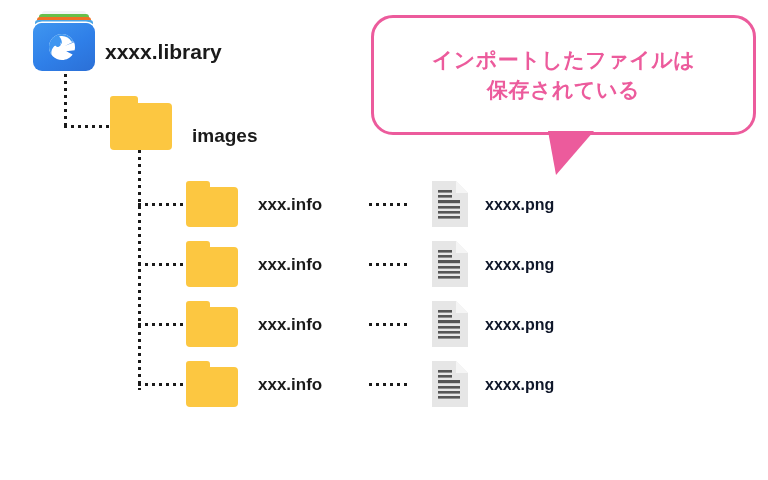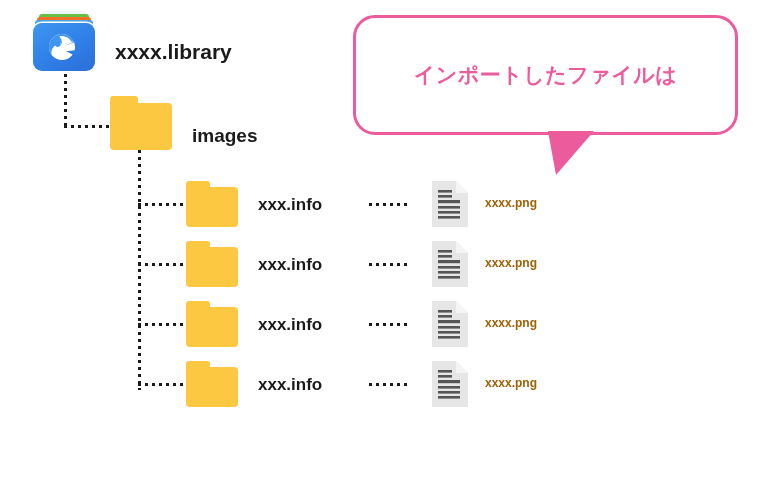--- a/index.html
+++ b/index.html
@@ -79,28 +79,28 @@
   .folder-info .f-body { top: 6px; width: 52px; height: 40px; }
 
   
   .label {
     position: absolute;
     color: #1a1a1a;
     font-weight: bold;
     white-space: nowrap;
     line-height: 1;
   }
-  #label-library { left: 105px; top: 41px; font-size: 21px; margin-left: 10px; }
+  #label-library { left: 105px; top: 41px; font-size: 21px; }
   #label-images  { left: 192px; top: 126px; font-size: 19px; }
   .label-info    { font-size: 17px; }
   .label-png {
     position: absolute;
-    color: #a16207;
+    color: #0f172a;
     font-weight: bold;
-    font-size: 12px;
+    font-size: 16px;
     white-space: nowrap;
     line-height: 1;
   }
 
   
   .dot-v {
     position: absolute;
     width: 3px;
     background-image: linear-gradient(to bottom, #1a1a1a 0 3px, transparent 3px 7px);
     background-size: 3px 7px;
@@ -113,21 +113,21 @@
     background-size: 7px 3px;
     background-repeat: repeat-x;
   }
 
   
   .doc-icon { position: absolute; width: 36px; height: 46px; }
 
   
   #callout {
     position: absolute;
-    left: 353px;
+    left: 371px;
     top: 15px;
     width: 385px;
     height: 120px;
     border: 3px solid #ec5b9c;
     border-radius: 22px;
     background: #ffffff;
     box-sizing: border-box;
     display: flex;
     flex-direction: column;
     align-items: center;
@@ -252,18 +252,19 @@
     <rect x="6" y="14" width="14" height="2.6" fill="#555"></rect>
     <rect x="6" y="19" width="22" height="3.2" fill="#555"></rect>
     <rect x="6" y="25" width="22" height="2.6" fill="#555"></rect>
     <rect x="6" y="30" width="22" height="2.6" fill="#555"></rect>
     <rect x="6" y="35" width="22" height="2.6" fill="#555"></rect>
   </svg>
   <div class="label-png" style="left:485px; top:377px;">xxxx.png</div>
 
   <div id="callout">
     <div class="c-line">インポートしたファイルは</div>
+    <div class="c-line">保存されている</div>
   </div>
   <svg id="callout-tail" viewBox="0 0 52 46">
     <path fill="#ec5b9c" d="M0 0 L46 0 L8 44 Z"></path>
   </svg>
 
 </div>
 
 </body></html>

